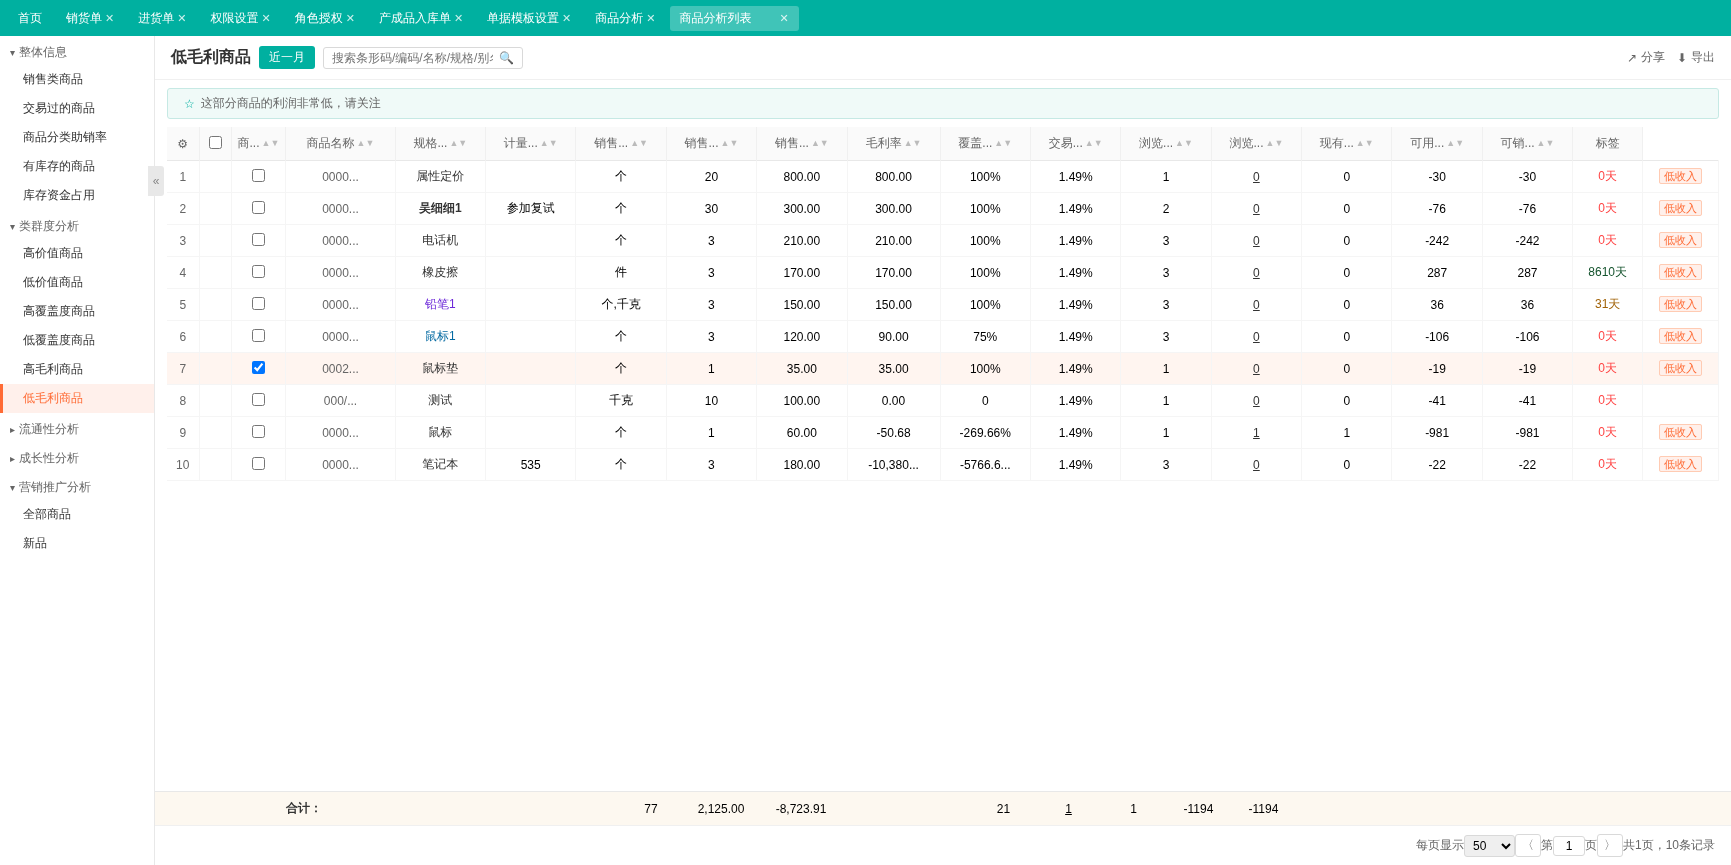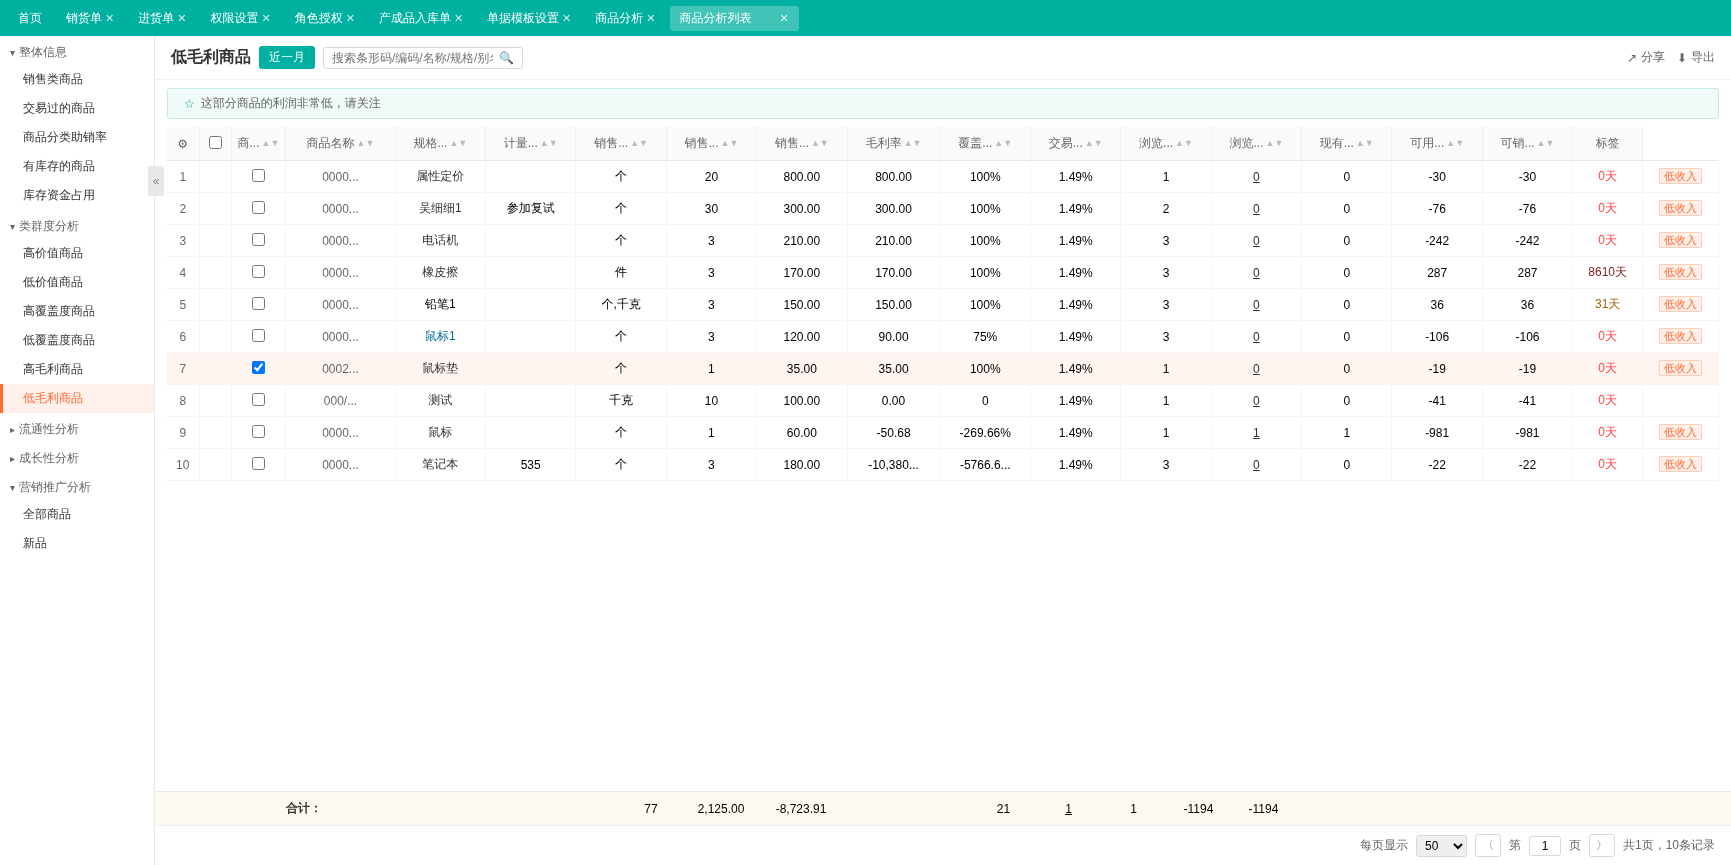--- a/index.html
+++ b/index.html
@@ -220,21 +220,20 @@
       padding-right: 10px;
     }
 
     
     .pagination {
       display: flex;
       align-items: center;
       justify-content: flex-end;
       padding: 8px 16px;
       border-top: 1px solid #f0f0f0;
-      gap: 8px;
       background: #fff;
     }
     .page-size-label { color: #666; }
     .page-size-select {
       border: 1px solid #d9d9d9;
       border-radius: 3px;
       padding: 2px 4px;
       font-size: 12px;
     }
     .page-btn {
@@ -424,21 +423,21 @@
     <td>-30</td>
     <td>-30</td>
     <td style="color:#ff4444;">0天</td>
     <td><span class="tag-low-income">低收入</span></td>
   </tr>
             <tr>
               <td class="row-num">2</td>
     <td class="settings-col"></td>
     <td class="checkbox-col"><input type="checkbox" style=""></td>
     <td style="color:#666;">0000...</td>
-    <td style="color:#333;">吴细细1</td>
+    <td style="color:#333;font-weight:bold;">吴细细1</td>
     <td>参加复试</td>
     <td>个</td>
     <td>30</td>
     <td>300.00</td>
     <td>300.00</td>
     <td>100%</td>
     <td>1.49%</td>
     <td>2</td>
     <td><span class="underline">0</span></td>
     <td>0</td>
@@ -479,29 +478,29 @@
     <td>3</td>
     <td>170.00</td>
     <td>170.00</td>
     <td>100%</td>
     <td>1.49%</td>
     <td>3</td>
     <td><span class="underline">0</span></td>
     <td>0</td>
     <td>287</td>
     <td>287</td>
-    <td style="color:#7f1d1d;">8610天</td>
+    <td style="color:#14532d;">8610天</td>
     <td><span class="tag-low-income">低收入</span></td>
   </tr>
             <tr>
               <td class="row-num">5</td>
     <td class="settings-col"></td>
     <td class="checkbox-col"><input type="checkbox" style=""></td>
     <td style="color:#666;">0000...</td>
-    <td style="color:#000000;">铅笔1</td>
+    <td style="color:#6d28d9;">铅笔1</td>
     <td></td>
     <td>个,千克</td>
     <td>3</td>
     <td>150.00</td>
     <td>150.00</td>
     <td>100%</td>
     <td>1.49%</td>
     <td>3</td>
     <td><span class="underline">0</span></td>
     <td>0</td>

